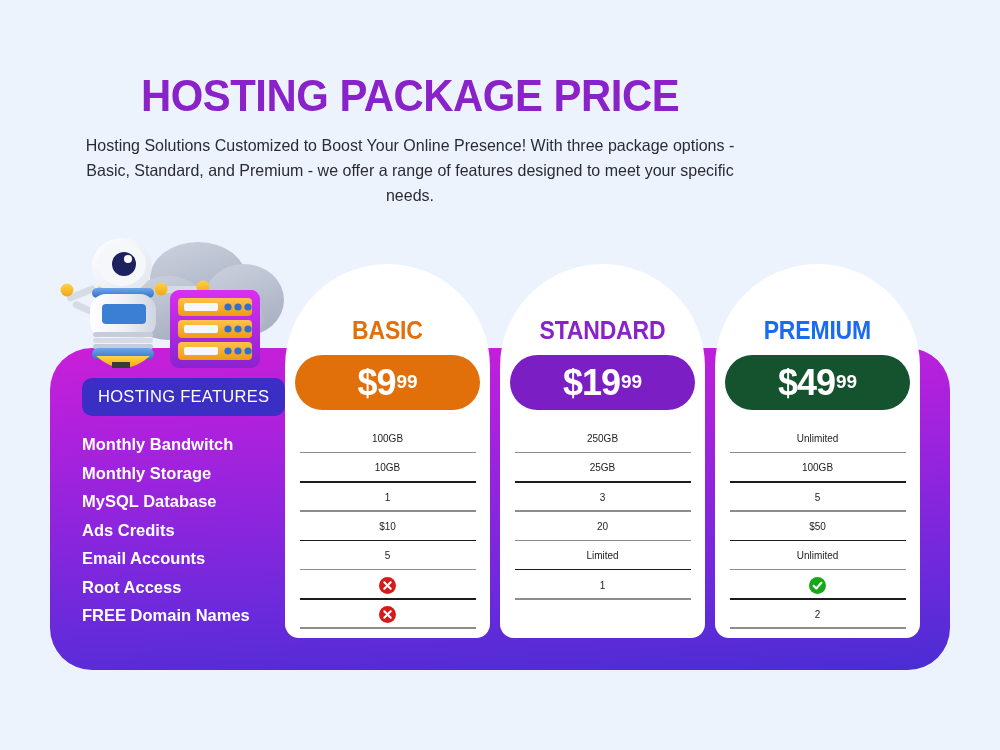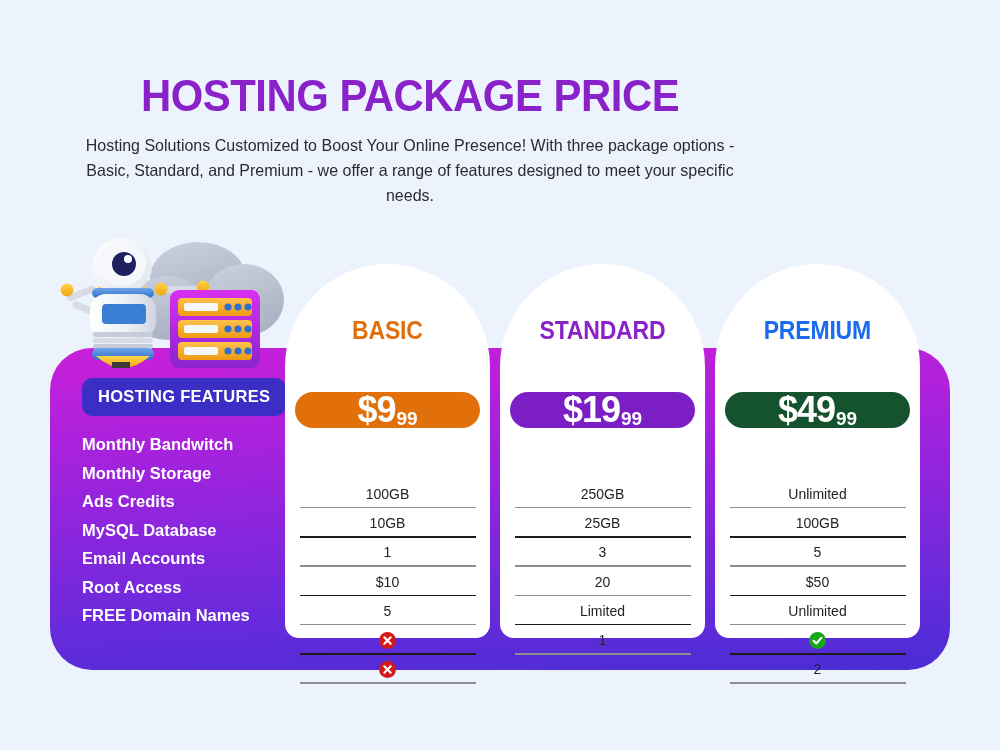--- a/index.html
+++ b/index.html
@@ -61,21 +61,21 @@
     left: 32px;
     top: 30px;
     width: 250px;
   }
 
   .features-badge {
     display: inline-block;
     background: #3b2ec4;
     color: #ffffff;
     font-size: 16.5px;
-    font-weight: 700;
+    font-weight: 400;
     letter-spacing: 0.3px;
     padding: 9px 16px 10px;
     border-radius: 10px;
     white-space: nowrap;
   }
 
   .features-list {
     margin-top: 14px;
     list-style: none;
   }
@@ -113,21 +113,20 @@
   .card {
     position: absolute;
     top: 0;
     width: 205px;
     height: 374px;
     background: #ffffff;
     border-radius: 103px 103px 14px 14px;
     display: flex;
     flex-direction: column;
     align-items: center;
-    gap: 37px;
   }
 
   .card.c0 { left: 0px; }
   .card.c1 { left: 215px; }
   .card.c2 { left: 430px; }
 
   .plan-name {
     margin-top: 52px;
     font-size: 25px;
     font-weight: 700;
@@ -166,21 +165,21 @@
     margin-top: 14px;
     width: 176px;
   }
 
   .row {
     height: 29.3px;
     display: flex;
     align-items: center;
     justify-content: center;
     position: relative;
-    font-size: 14px;
+    font-size: 10px;
     color: #232323;
   }
 
   .row::after {
     content: "";
     position: absolute;
     left: 0;
     right: 0;
     bottom: 0;
     height: 1.6px;
@@ -207,22 +206,22 @@
   <h1 class="page-title">HOSTING PACKAGE PRICE</h1>
   <p class="page-subtitle">Hosting Solutions Customized to Boost Your Online Presence! With three package options - Basic, Standard, and Premium - we offer a range of features designed to meet your specific needs.</p>
 </div>
 
 <div class="features-panel">
   <div class="features-inner">
     <div class="features-badge">HOSTING FEATURES</div>
     <ul class="features-list" id="features-list">
         <li>Monthly Bandwitch</li>
         <li>Monthly Storage</li>
+        <li>MySQL Database</li>
         <li>Ads Credits</li>
-        <li>MySQL Database</li>
         <li>Email Accounts</li>
         <li>Root Access</li>
         <li>FREE Domain Names</li>
       </ul>
   </div>
 </div>
 
 <div class="illustration">
   <svg width="250" height="140" viewBox="0 0 250 140" xmlns="http://www.w3.org/2000/svg">
     <defs>

